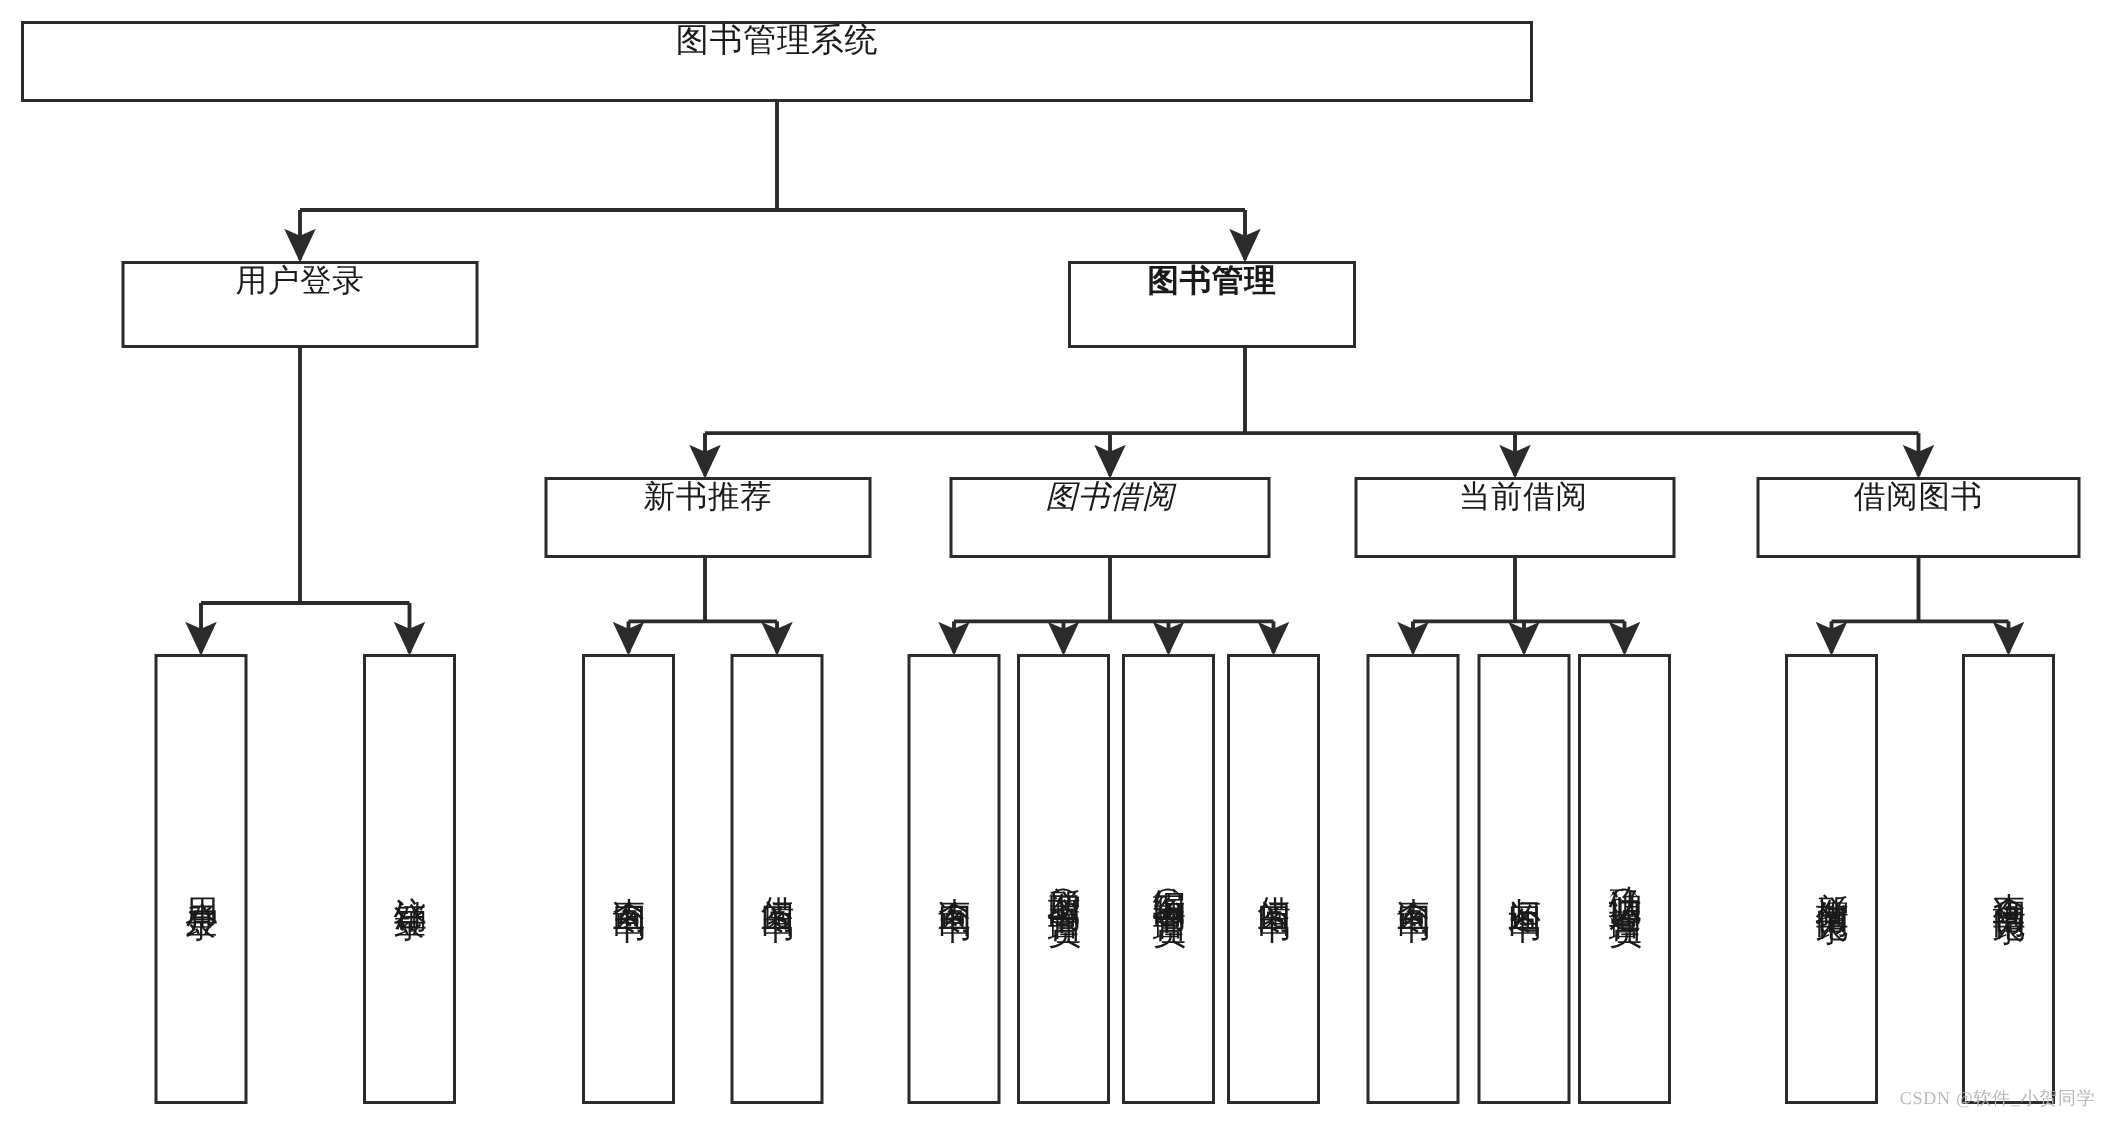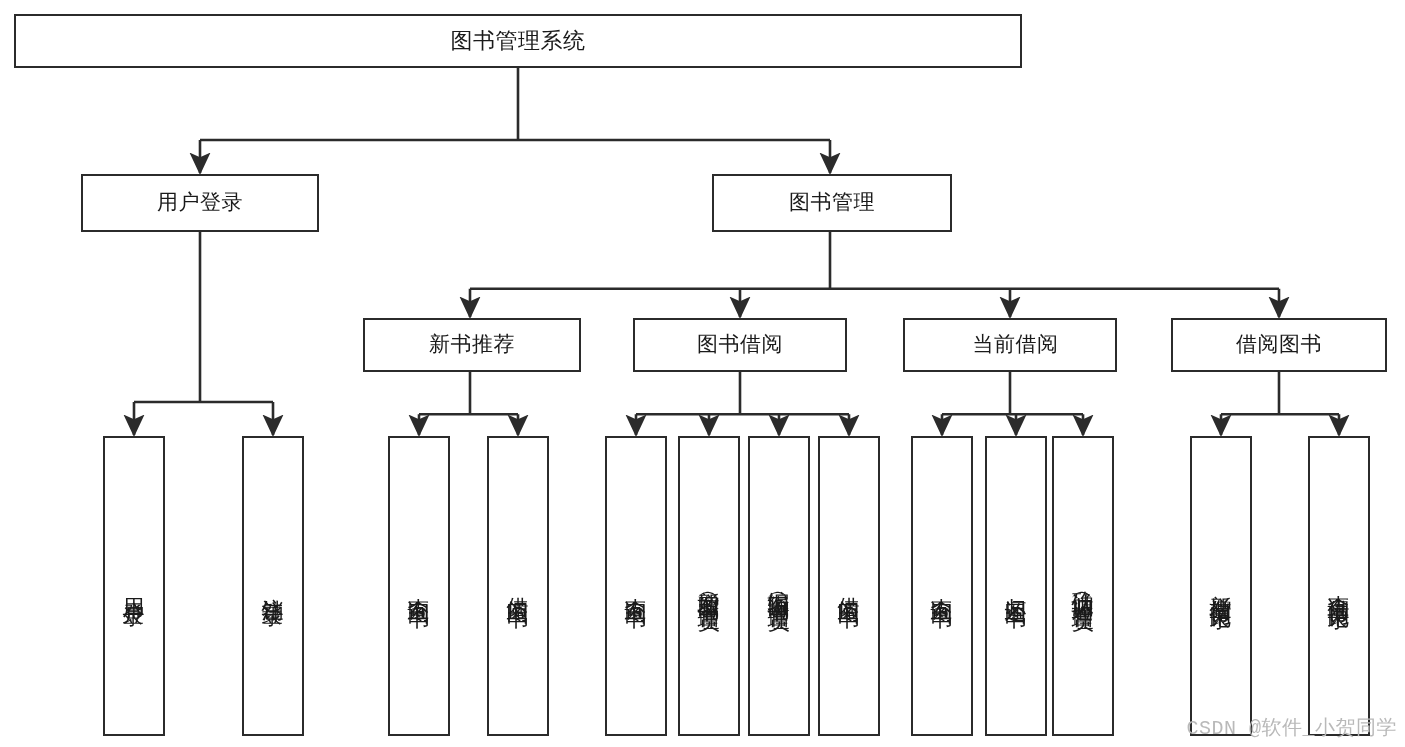--- a/index.html
+++ b/index.html
@@ -25,21 +25,20 @@
     width: 1405px;
     height: 747px;
     pointer-events: none;
   }
   .node {
     position: absolute;
     box-sizing: border-box;
     background: #ffffff;
     border: 2px solid #2b2b2b;
     display: flex;
-    align-items: center;
     justify-content: center;
     color: #1a1a1a;
   }
   .node.root {
     border-width: 2px;
   }
   .node-label {
     display: block;
     text-align: center;
     line-height: 1.12;
@@ -63,25 +62,25 @@
     text-orientation: upright;
     font-size: 22px;
     line-height: 1.05;
     letter-spacing: 3px;
     white-space: nowrap;
   }
   #watermark {
     position: absolute;
     right: 8px;
     bottom: 6px;
-    font-size: 20px;
+    font-size: 12px;
     color: #b9b9b9;
     letter-spacing: 0.5px;
     white-space: nowrap;
-    font-family: Liberation Mono, monospace;
+    font-family: Liberation Serif, serif;
   }
 </style>
 </head>
 <body>
 
 <div id="diagram-root">
 
   <svg id="edges-layer" viewBox="0 0 1405 747" width="1405" height="747" xmlns="http://www.w3.org/2000/svg">
     <defs>
       <marker id="arrow-head" viewBox="0 0 12 12" refX="10.5" refY="6" markerWidth="9" markerHeight="9" orient="auto-start-reverse">
@@ -125,27 +124,27 @@
       </g>
   </svg>
 
   <div id="nodes-layer">
       <div class="node horiz root" style="left: 14px; top: 14px; width: 1008px; height: 54px;">
         <span class="node-label">图书管理系统</span>
       </div>
       <div class="node horiz" style="left: 81px; top: 174px; width: 238px; height: 58px;">
         <span class="node-label">用户登录</span>
       </div>
-      <div class="node horiz" style="left: 712px; top: 174px; width: 240px; height: 58px;">
+      <div class="node horiz" style="left: 712px; top: 174px; width: 192px; height: 58px; font-weight: bold;">
         <span class="node-label">图书管理</span>
       </div>
       <div class="node horiz" style="left: 363px; top: 318px; width: 218px; height: 54px;">
         <span class="node-label">新书推荐</span>
       </div>
-      <div class="node horiz" style="left: 633px; top: 318px; width: 214px; height: 54px;">
+      <div class="node horiz" style="left: 633px; top: 318px; width: 214px; height: 54px; font-style: italic;">
         <span class="node-label">图书借阅</span>
       </div>
       <div class="node horiz" style="left: 903px; top: 318px; width: 214px; height: 54px; padding-left: 11px;">
         <span class="node-label">当前借阅</span>
       </div>
       <div class="node horiz" style="left: 1171px; top: 318px; width: 216px; height: 54px;">
         <span class="node-label">借阅图书</span>
       </div>
       <div class="node vert" style="left: 103px; top: 436px; width: 62px; height: 300px;">
         <span class="node-label">用户登录</span>

